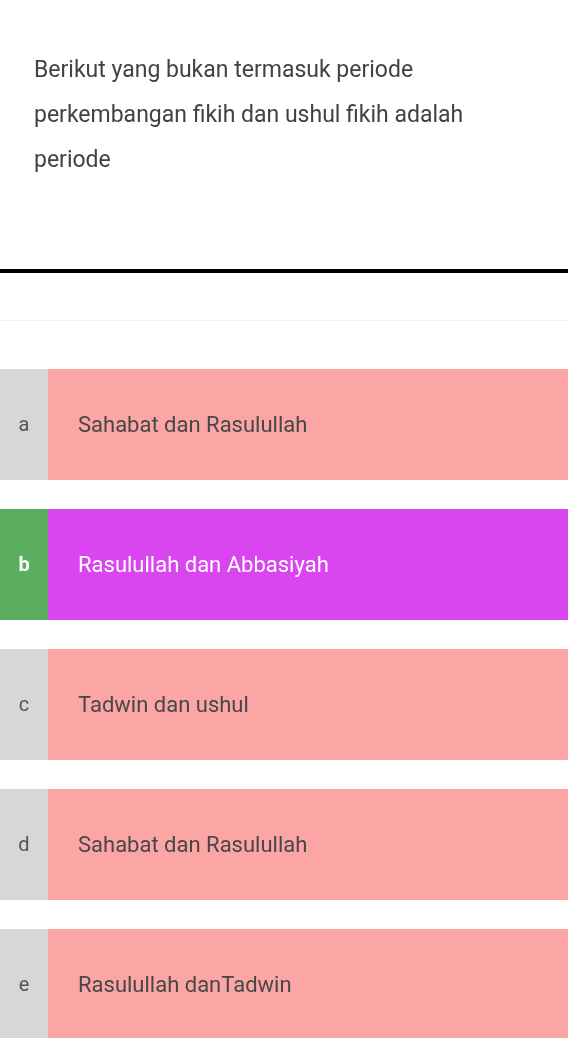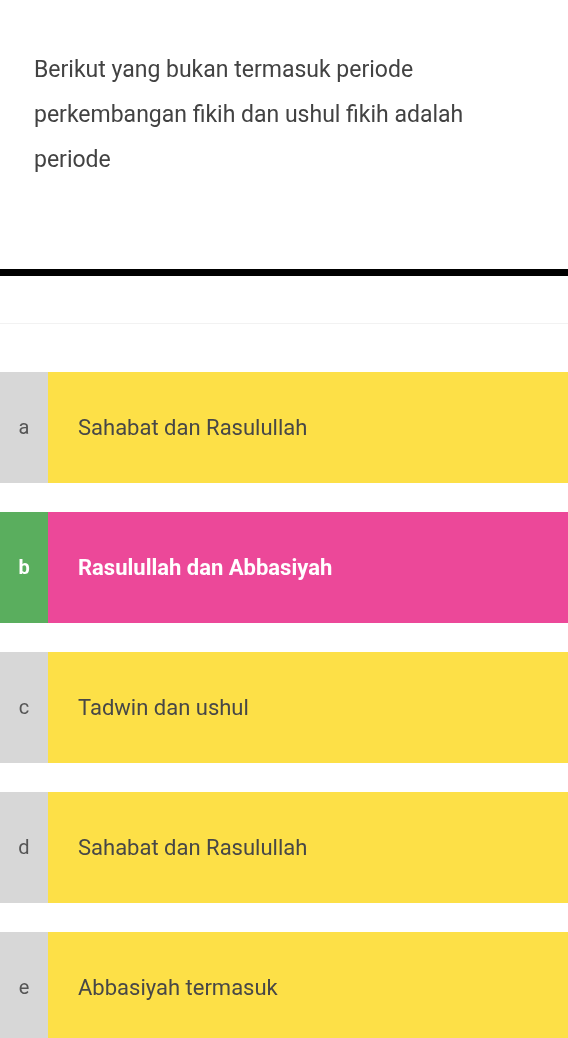--- a/index.html
+++ b/index.html
@@ -5,21 +5,21 @@
   * { box-sizing: border-box; margin: 0; padding: 0; }
   body {
     font-family: -apple-system, BlinkMacSystemFont, "Segoe UI", Roboto, Arial, sans-serif;
     background: #ffffff;
     width: 568px;
     color: #3a3a3a;
   }
   .question-card {
     background: #ffffff;
     padding: 48px 34px 86px 34px;
-    border-bottom: 7px solid #000000;
+    border-bottom: 4px solid #000000;
     box-shadow: 0 2px 3px rgba(0,0,0,0.05);
   }
   .question-text {
     font-size: 23px;
     line-height: 1.95;
     color: #424242;
     font-weight: 400;
   }
   .gap {
     height: 48px;
@@ -40,36 +40,36 @@
     flex: 0 0 48px;
     background: #d7d7d7;
     display: flex;
     align-items: center;
     justify-content: center;
     font-size: 20px;
     color: #555;
   }
   .option-text {
     flex: 1;
-    background: #fde047;
+    background: #fca5a5;
     display: flex;
     align-items: center;
     padding: 0 30px;
     font-size: 22px;
     color: #474747;
   }
   .option.selected .option-letter {
     background: #5aae5e;
     color: #ffffff;
     font-weight: 700;
   }
   .option.selected .option-text {
-    background: #ec4899;
+    background: #d946ef;
     color: #ffffff;
-    font-weight: 700;
+    font-weight: 400;
   }
 </style>
 </head>
 <body>
 
 <div class="question-card">
   <div class="question-text">Berikut yang bukan termasuk periode perkembangan fikih dan ushul fikih adalah periode</div>
 </div>
 
 <div class="gap"></div>
@@ -91,16 +91,16 @@
     <div class="option-text">Tadwin dan ushul</div>
   </div>
 
   <div class="option">
     <div class="option-letter">d</div>
     <div class="option-text">Sahabat dan Rasulullah</div>
   </div>
 
   <div class="option">
     <div class="option-letter">e</div>
-    <div class="option-text">Abbasiyah termasuk</div>
+    <div class="option-text">Rasulullah danTadwin</div>
   </div>
 
 </div>
 
 </body></html>

